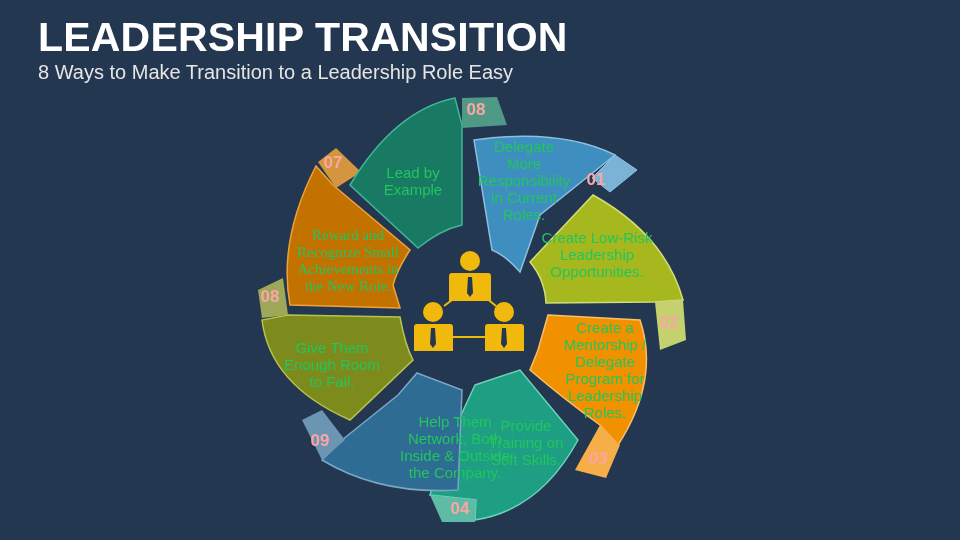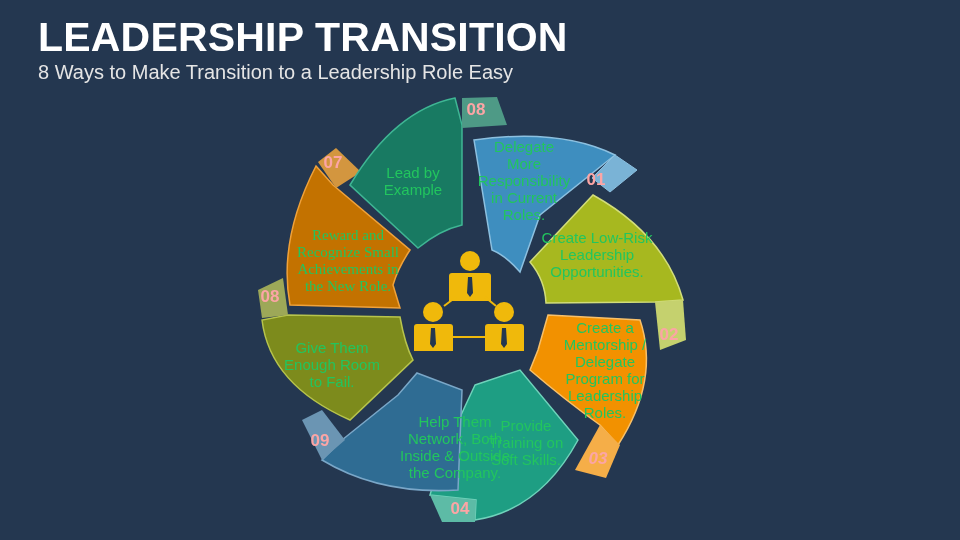--- a/index.html
+++ b/index.html
@@ -78,21 +78,21 @@
 <div class="seg-text" style="left:524px;top:180px;"><span style="white-space:pre-line">Delegate
 More
 Responsibility
 in Current
 Roles.</span></div>
 <div class="num" style="left:596px;top:180px;">01</div>
 
 <div class="seg-text" style="left:597px;top:254px;"><span style="white-space:pre-line">Create Low-Risk
 Leadership
 Opportunities.</span></div>
-<div class="num" style="left:669px;top:323px;margin-top:12px;">02</div>
+<div class="num" style="left:669px;top:323px;">02</div>
 
 <div class="seg-text" style="left:605px;top:370px;"><span style="white-space:pre-line">Create a
 Mentorship /
 Delegate
 Program for
 Leadership
 Roles.</span></div>
 <div class="num" style="left:598px;top:459px;font-style:italic;">03</div>
 
 <div class="seg-text" style="left:526px;top:442px;"><span style="white-space:pre-line">Provide

